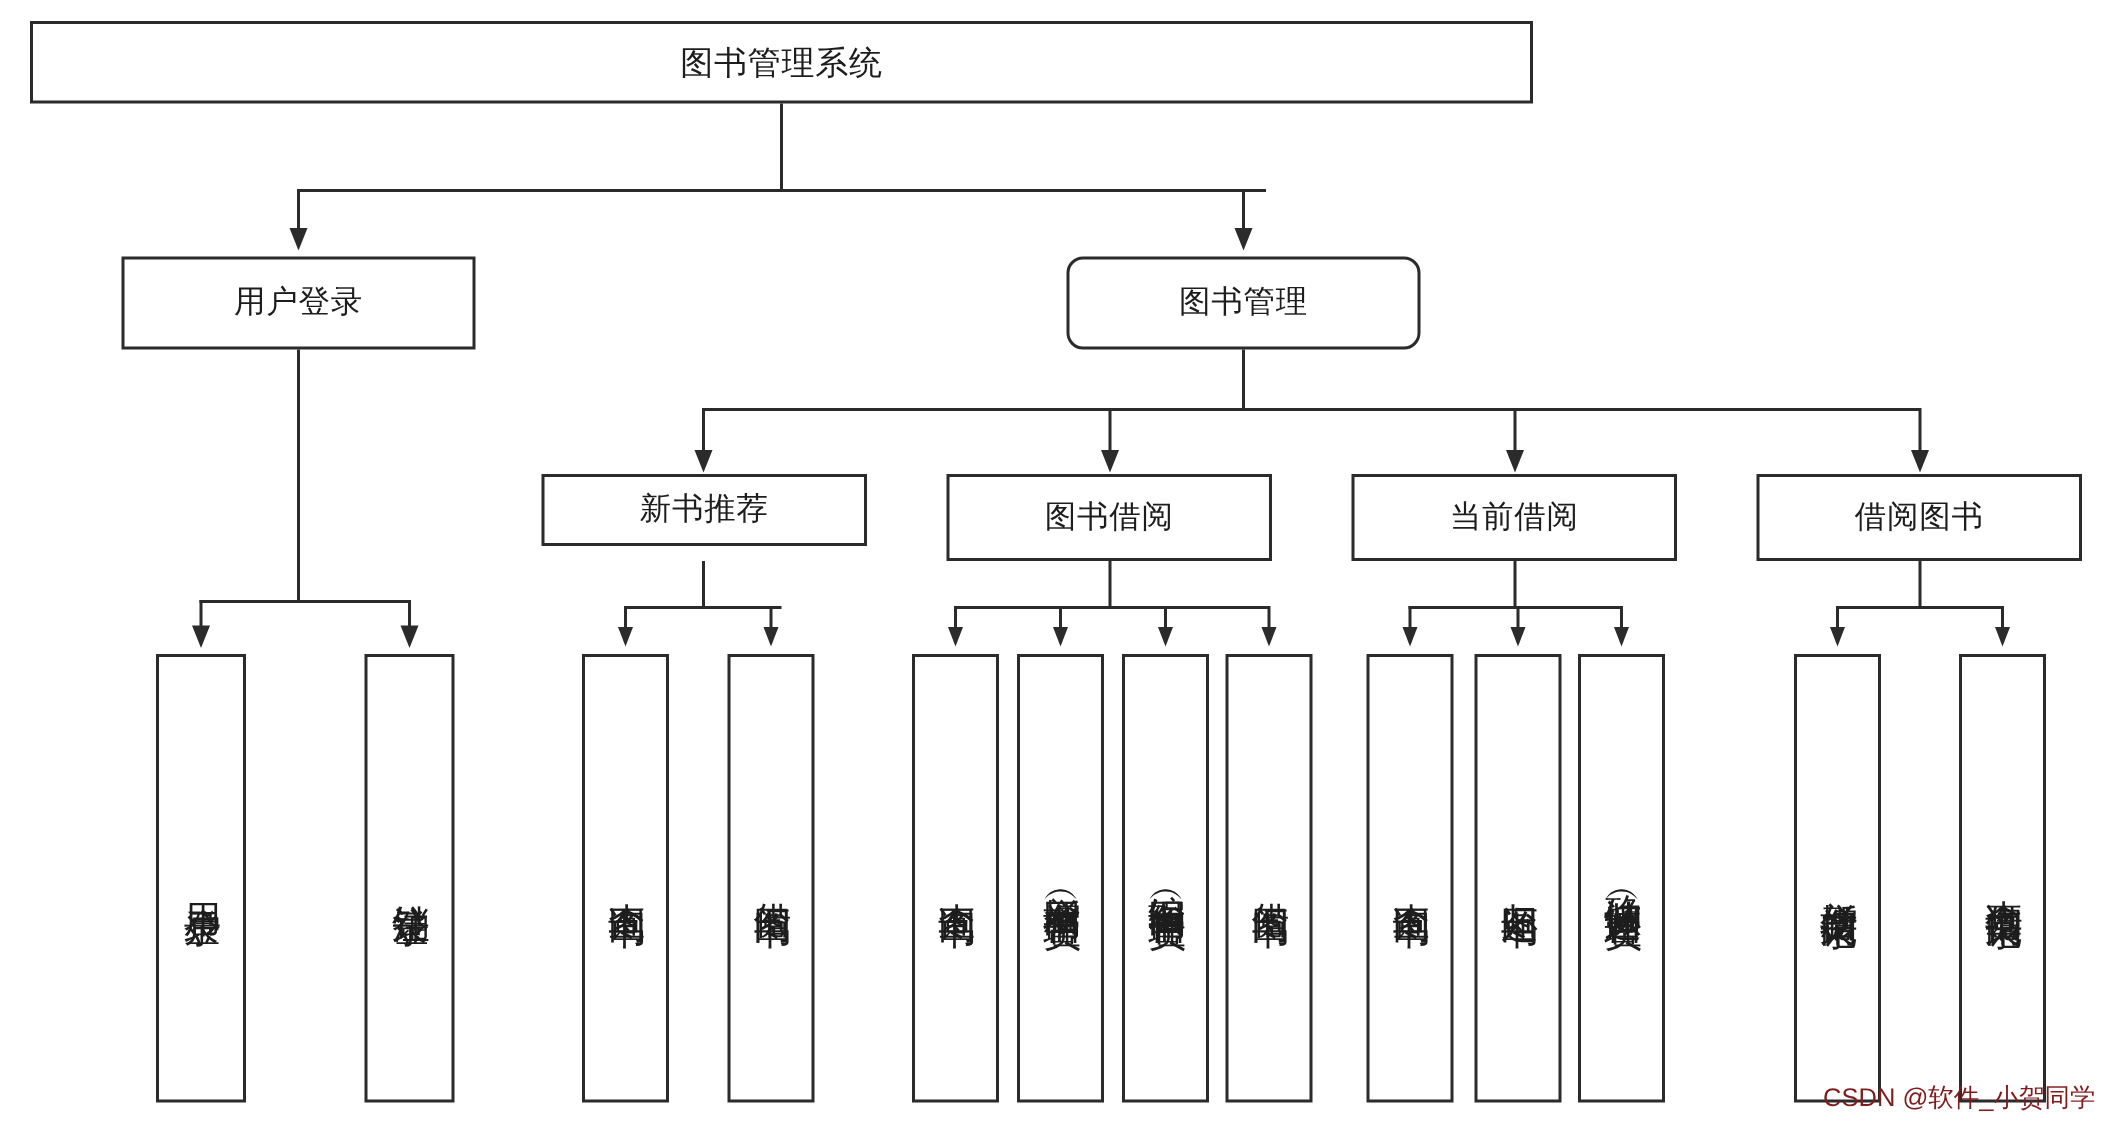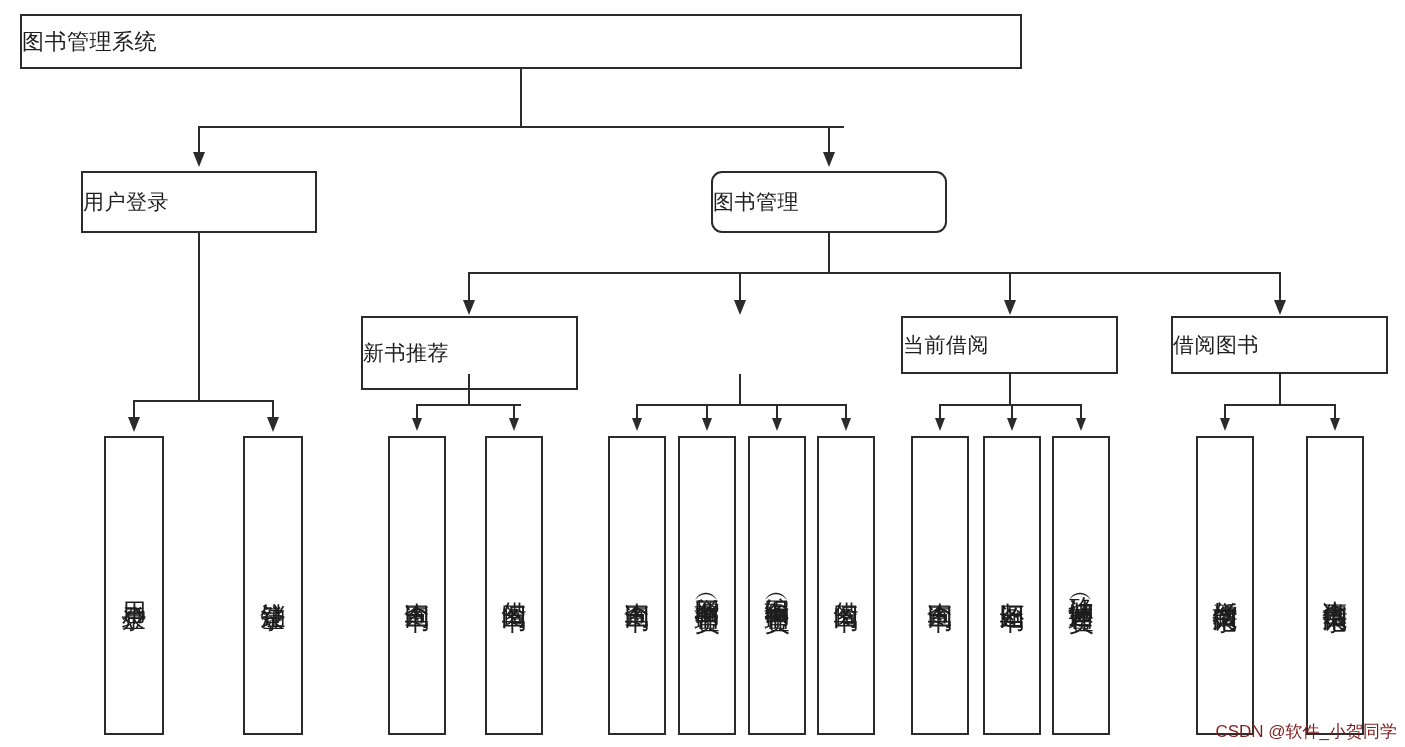--- a/index.html
+++ b/index.html
@@ -15,21 +15,21 @@
     overflow:hidden;
   }
   
   .node{
     position:absolute;
     box-sizing:border-box;
     border:2px solid #2b2b2b;
     background:#ffffff;
     display:flex;
     align-items:center;
-    justify-content:flex-start;
+    justify-content:center;
     color:#1d1d1d;
   }
   .node .lbl{
     display:block;
     text-align:center;
     line-height:1.18;
     white-space:pre;
   }
   
   .h-node .lbl{
@@ -121,24 +121,27 @@
 
   <div class="ln v" style="left:739px;top:272px;height:30px;"></div>
   <div class="arrow" style="left:734px;top:300px;"></div>
 
   <div class="ln v" style="left:1009px;top:272px;height:30px;"></div>
   <div class="arrow" style="left:1004px;top:300px;"></div>
 
   <div class="ln v" style="left:1279px;top:272px;height:30px;"></div>
   <div class="arrow" style="left:1274px;top:300px;"></div>
 
-  <div class="node h-node" id="n-new-book" style="left:361px;top:316px;width:217px;height:74px;">
+  <div class="node h-node" id="n-new-book" style="left:361px;top:316px;width:217px;height:48px;">
     <span class="lbl">新书推荐</span>
   </div>
 
+  <div class="node h-node" id="n-book-borrow" style="left:631px;top:316px;width:217px;height:58px;">
+    <span class="lbl">图书借阅</span>
+  </div>
 
   <div class="node h-node" id="n-current-borrow" style="left:901px;top:316px;width:217px;height:58px;">
     <span class="lbl">当前借阅</span>
   </div>
 
   <div class="node h-node" id="n-borrow-record" style="left:1171px;top:316px;width:217px;height:58px;">
     <span class="lbl">借阅图书</span>
   </div>
 
   <div class="ln v" style="left:468px;top:374px;height:31px;"></div>

